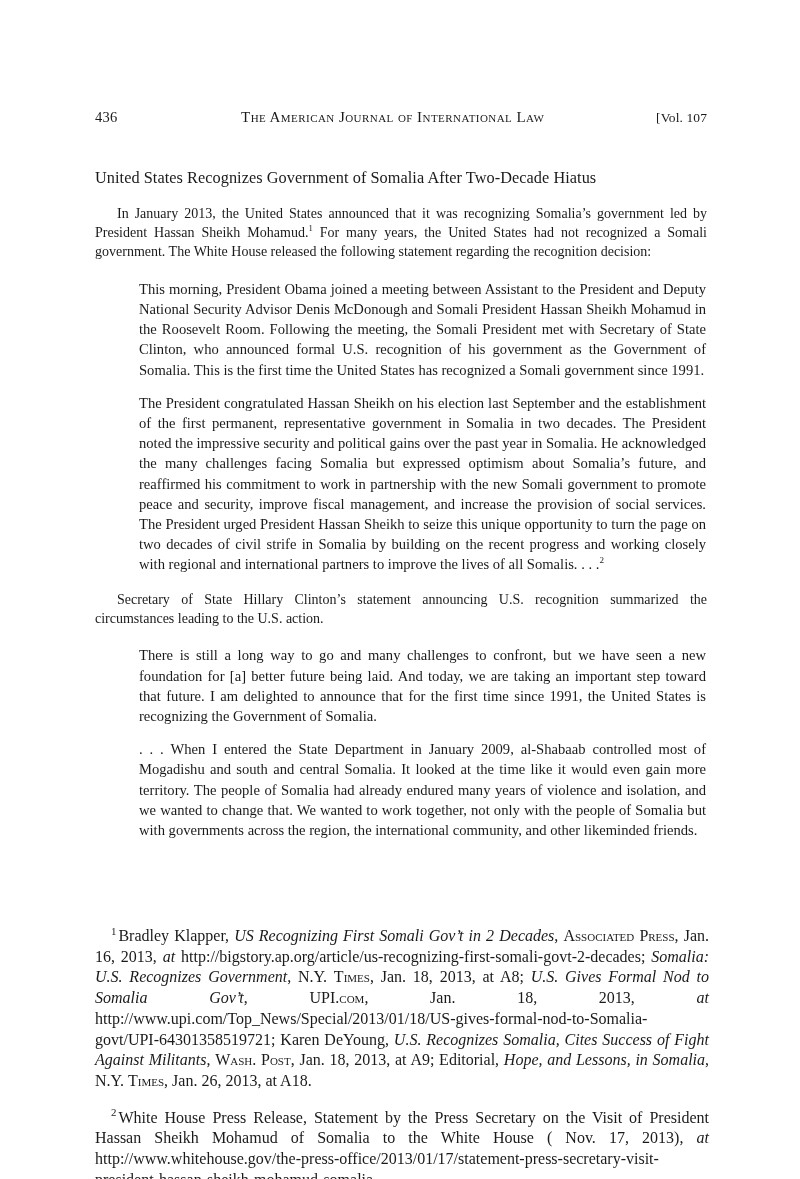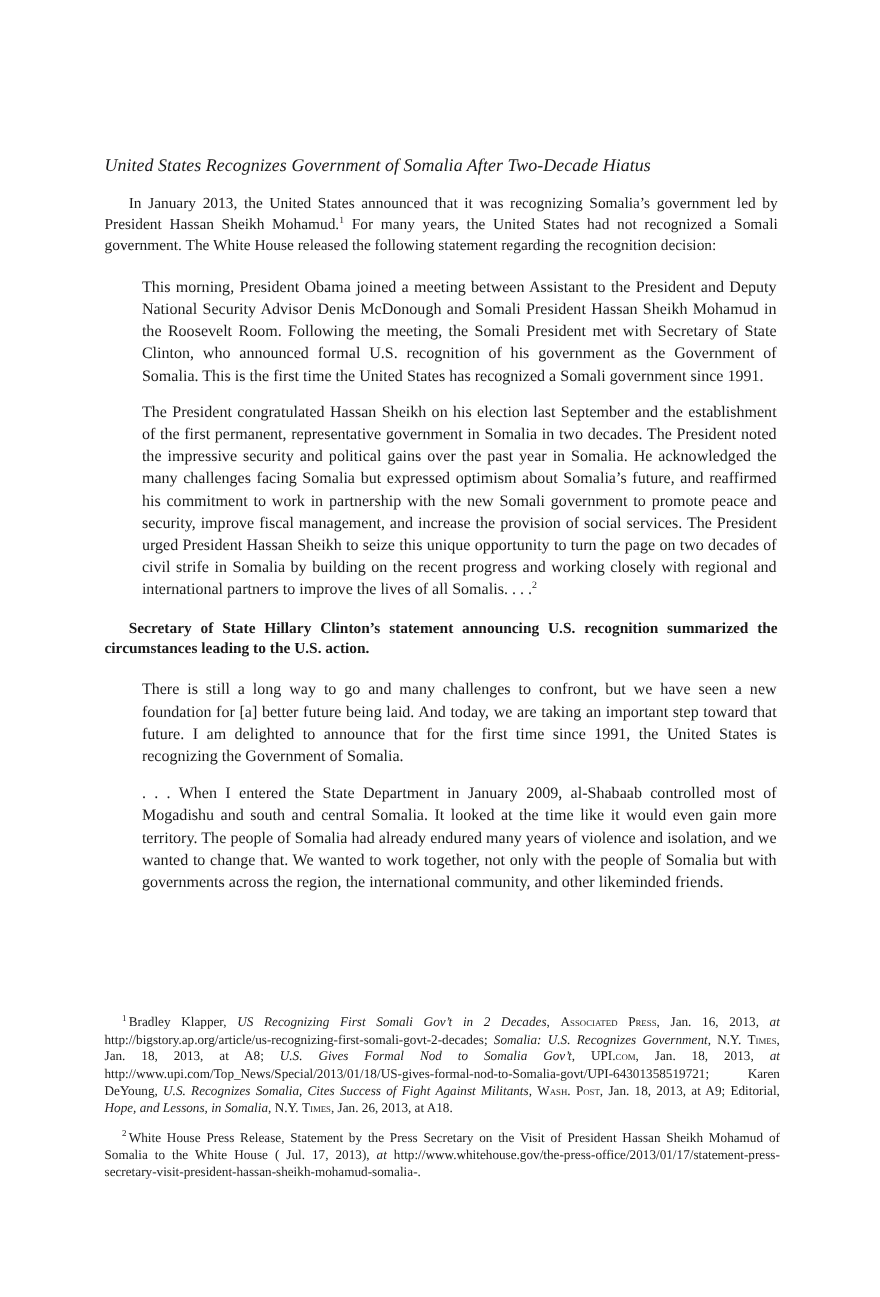--- a/index.html
+++ b/index.html
@@ -57,42 +57,41 @@
   
   .section-heading {
     text-align: center;
     font-variant: small-caps;
     font-size: 16.5px;
     letter-spacing: 0.5px;
     margin-top: 31px;
     line-height: 1.2;
   }
   .article-title {
-    font-style: italic;
     font-size: 16.3px;
-    margin-top: 32px;
+    margin-top: 42px;
     line-height: 1.25;
     letter-spacing: 0.05px;
   }
 
   
   .body-par {
     font-size: 14px;
     line-height: 1.345;
     text-align: justify;
     text-indent: 22px;
     margin-top: 17px;
     hyphens: manual;
   }
-  .body-par.tight { margin-top: 16px; font-weight: bold; }
+  .body-par.tight { margin-top: 16px; }
 
   
   .quote-block {
     margin-top: 17px;
-    margin-left: 34px;
+    margin-left: 44px;
     margin-right: 1px;
   }
   .quote-par {
     font-size: 14.6px;
     line-height: 1.385;
     text-align: justify;
     margin: 0 0 13px 0;
     hyphens: manual;
   }
   .quote-par:last-child { margin-bottom: 0; }
@@ -104,21 +103,21 @@
   }
 
   
   .footnotes {
     position: absolute;
     left: 95px;
     top: 910px;
     width: 614px;
   }
   .footnote {
-    font-size: 12px;
+    font-size: 16px;
     line-height: 1.295;
     text-align: justify;
     text-indent: 16px;
     margin-bottom: 1px;
     hyphens: manual;
   }
   .footnote .fn-marker {
     font-size: 0.68em;
     vertical-align: super;
     line-height: 0;
@@ -131,20 +130,25 @@
     font-style: italic;
   }
 </style>
 </head>
 <body>
 
 <div class="page">
 
   <div class="content">
 
+    <div class="running-head">
+      <span class="folio">436</span>
+      <span class="journal-title">The American Journal of International Law</span>
+      <span class="volume">[Vol. 107</span>
+    </div>
 
 
     <div class="article-title">United States Recognizes Government of Somalia After Two-Decade Hiatus</div>
 
     <p class="body-par"><span>In January 2013, the United States announced that it was recognizing Somalia’s government led by President Hassan Sheikh Mohamud.</span><sup>1</sup><span> For many years, the United States had not recognized a Somali government. The White House released the following statement regarding the recognition decision:</span></p>
 
     <div class="quote-block">
       <p class="quote-par">This morning, President Obama joined a meeting between Assistant to the President and Deputy National Security Advisor Denis McDonough and Somali President Hassan Sheikh Mohamud in the Roosevelt Room. Following the meeting, the Somali President met with Secretary of State Clinton, who announced formal U.S. recognition of his government as the Government of Somalia. This is the first time the United States has recognized a Somali government since 1991.</p>
       <p class="quote-par"><span>The President congratulated Hassan Sheikh on his election last September and the establishment of the first permanent, representative government in Somalia in two decades. The President noted the impressive security and political gains over the past year in Somalia. He acknowledged the many challenges facing Somalia but expressed optimism about Somalia’s future, and reaffirmed his commitment to work in partnership with the new Somali government to promote peace and security, improve fiscal management, and increase the provision of social services. The President urged President Hassan Sheikh to seize this unique opportunity to turn the page on two decades of civil strife in Somalia by building on the recent progress and working closely with regional and international partners to improve the lives of all Somalis. . . .</span><sup>2</sup></p>
     </div>
@@ -153,16 +157,16 @@
 
     <div class="quote-block">
       <p class="quote-par">There is still a long way to go and many challenges to confront, but we have seen a new foundation for [a] better future being laid. And today, we are taking an important step toward that future. I am delighted to announce that for the first time since 1991, the United States is recognizing the Government of Somalia.</p>
       <p class="quote-par">. . . When I entered the State Department in January 2009, al-Shabaab controlled most of Mogadishu and south and central Somalia. It looked at the time like it would even gain more territory. The people of Somalia had already endured many years of violence and isolation, and we wanted to change that. We wanted to work together, not only with the people of Somalia but with governments across the region, the international community, and other likeminded friends.</p>
     </div>
 
   </div>
 
   <div class="footnotes">
       <p class="footnote"><span class="fn-marker">1</span><span>Bradley Klapper, </span><span class="it">US Recognizing First Somali Gov’t in 2 Decades</span><span>, </span><span class="sc">Associated Press</span><span>, Jan. 16, 2013, </span><span class="it">at</span><span> http://bigstory.ap.org/article/us-recognizing-first-somali-govt-2-decades; </span><span class="it">Somalia: U.S. Recognizes Government</span><span>, N.Y. </span><span class="sc">Times</span><span>, Jan. 18, 2013, at A8; </span><span class="it">U.S. Gives Formal Nod to Somalia Gov’t</span><span>, UPI.</span><span class="sc">com</span><span>, Jan. 18, 2013, </span><span class="it">at</span><span> http://www.upi.com/Top_News/Special/2013/01/18/US-gives-formal-nod-to-Somalia-govt/UPI-64301358519721; Karen DeYoung, </span><span class="it">U.S. Recognizes Somalia, Cites Success of Fight Against Militants</span><span>, </span><span class="sc">Wash. Post</span><span>, Jan. 18, 2013, at A9; Editorial, </span><span class="it">Hope, and Lessons, in Somalia</span><span>, N.Y. </span><span class="sc">Times</span><span>, Jan. 26, 2013, at A18.</span></p>
-      <p class="footnote"><span class="fn-marker">2</span><span>White House Press Release, Statement by the Press Secretary on the Visit of President Hassan Sheikh Mohamud of Somalia to the White House ( Jul. 17, 2013), </span><span class="it">at</span><span> http://www.whitehouse.gov/the-press-office/2013/01/17/statement-press-secretary-visit-president-hassan-sheikh-mohamud-somalia-.</span></p>
+      <p class="footnote"><span class="fn-marker">2</span><span>White House Press Release, Statement by the Press Secretary on the Visit of President Hassan Sheikh Mohamud of Somalia to the White House ( Nov. 17, 2013), </span><span class="it">at</span><span> http://www.whitehouse.gov/the-press-office/2013/01/17/statement-press-secretary-visit-president-hassan-sheikh-mohamud-somalia-.</span></p>
     </div>
 
 </div>
 
 </body></html>

